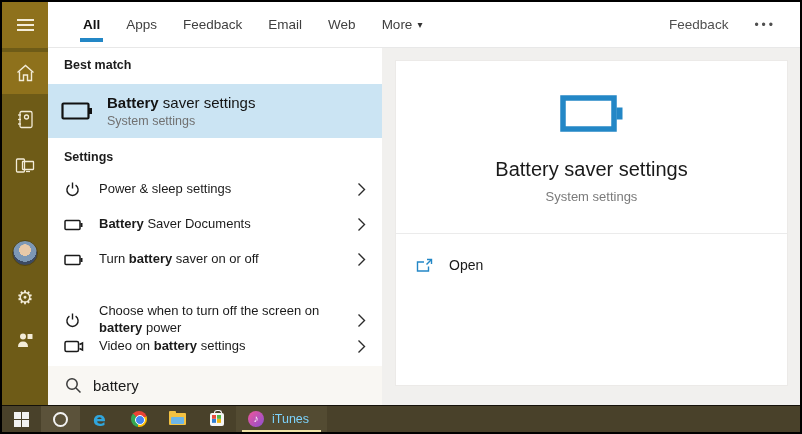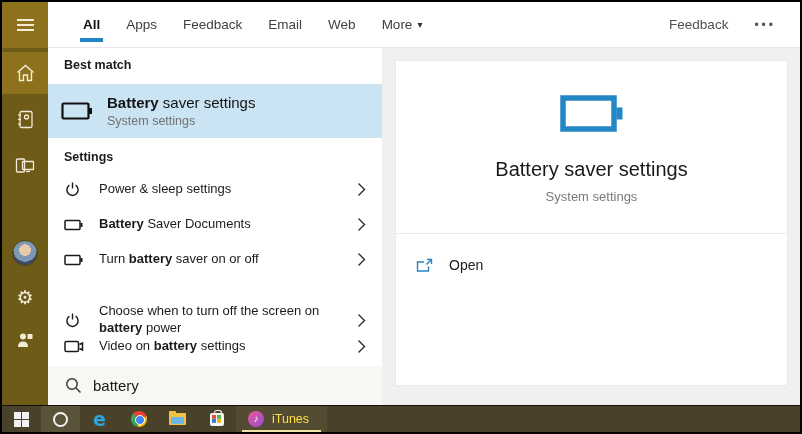--- a/index.html
+++ b/index.html
@@ -153,21 +153,21 @@
   .tb-itunes::after {
     content:""; position:absolute; left:6px; right:6px; bottom:0; height:2px;
     background:#efe3a8;
   }
   .itunes-ball {
     width:16px; height:16px; border-radius:50%;
     background:linear-gradient(135deg,#f0569a,#8c4fd2);
     display:flex; align-items:center; justify-content:center;
     color:#fff; font-size:10px; line-height:1;
   }
-  .itunes-label { font-size:12.5px; color:#fde047; }
+  .itunes-label { font-size:12.5px; color:#7dd3fc; }
   svg { display:block; }
 </style>
 </head>
 <body>
 
 <div class="screen">
 
   <div class="topbar">
     <div class="tabs">
       <div class="tab active">

